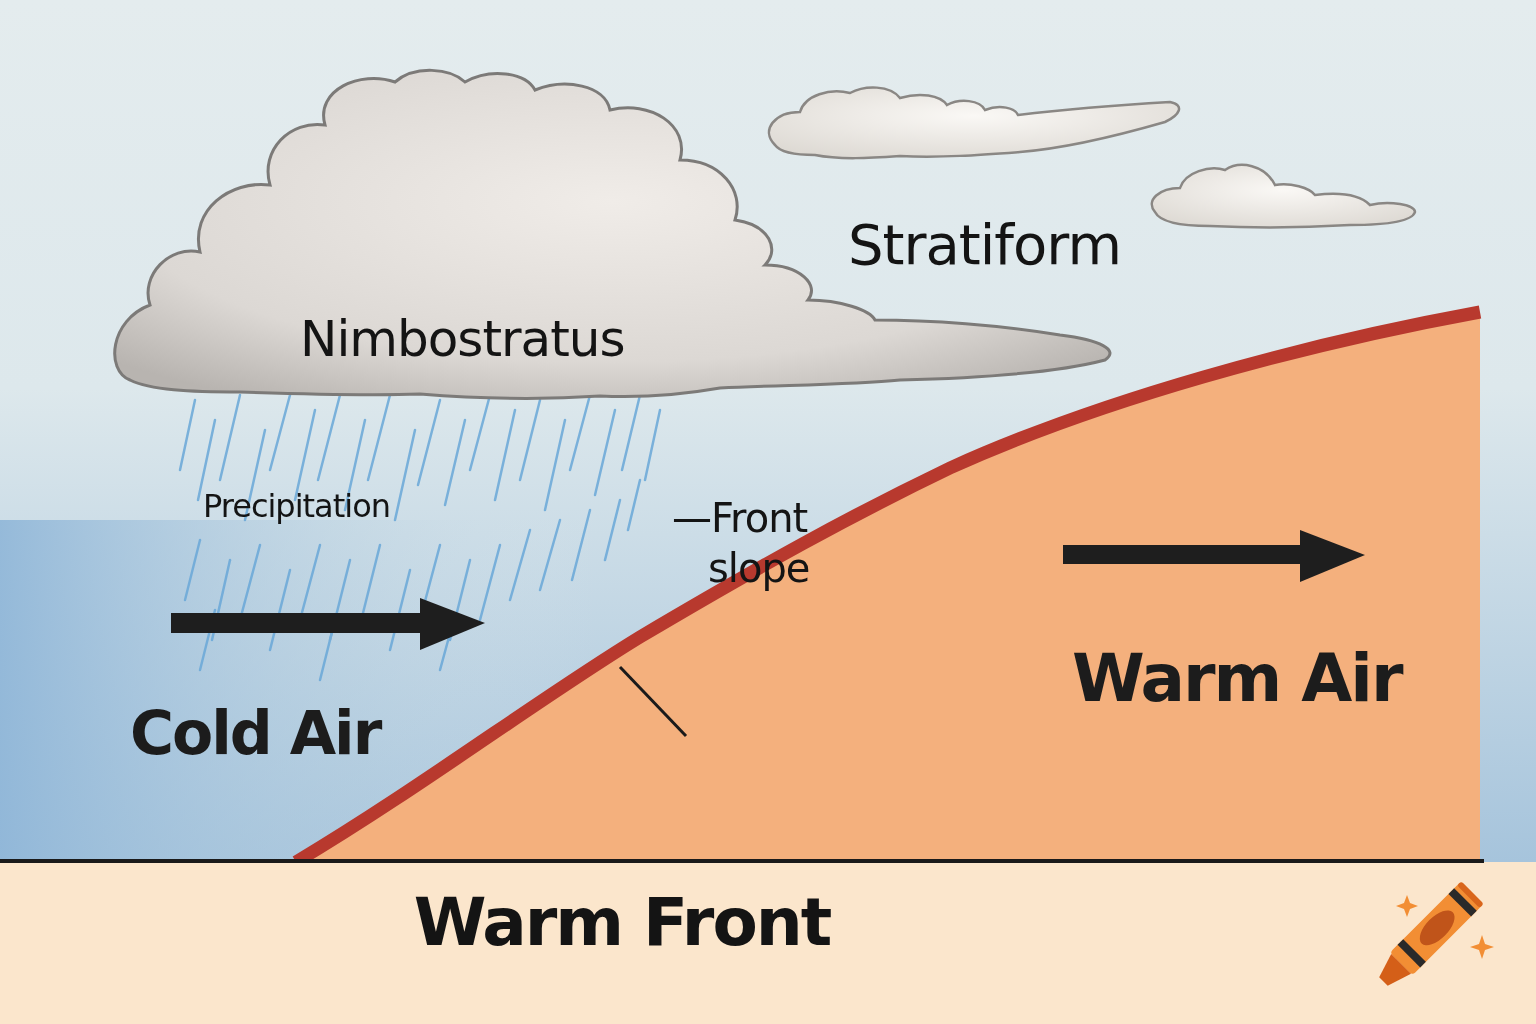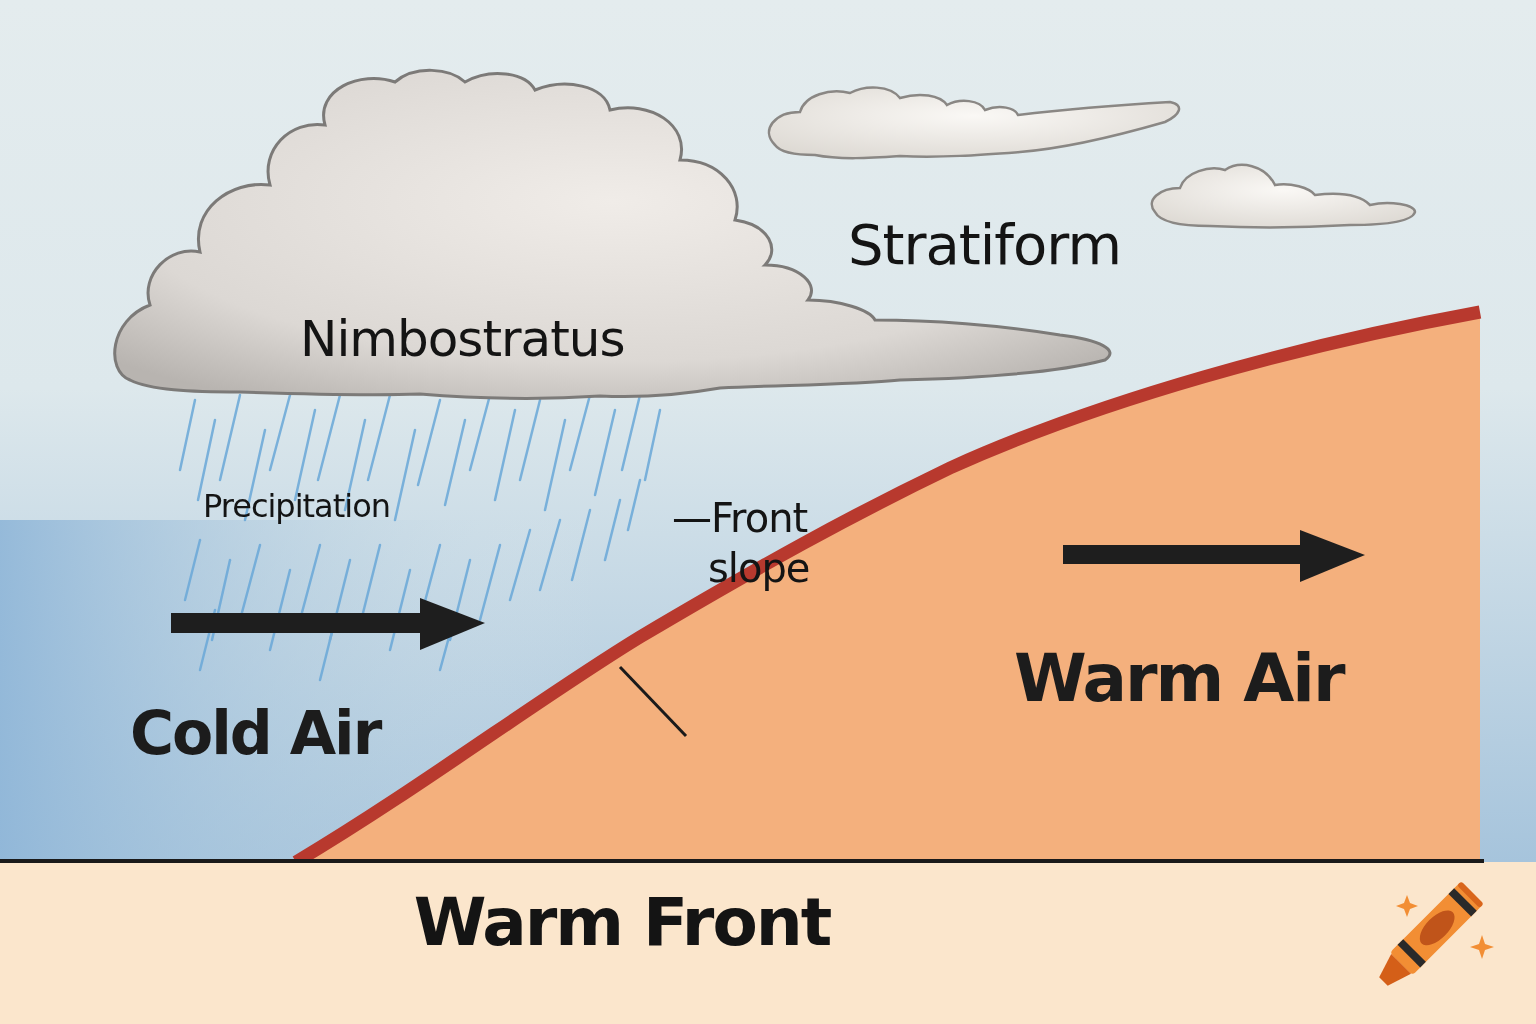--- a/index.html
+++ b/index.html
@@ -7,21 +7,21 @@
   #stage { position: absolute; left: 0; top: 0; width: 1536px; height: 1024px; }
   svg { position: absolute; left: 0; top: 0; }
   .label { position: absolute; color: #141414; white-space: nowrap; font-family: "DejaVu Sans", sans-serif; }
   .lbl-nimbo { left: 300px; top: 310px; font-size: 50px; letter-spacing: -1px; }
   .lbl-strat { left: 848px; top: 212px; font-size: 56px; letter-spacing: -1px; }
   .lbl-cirrus { left: 1210px; top: 260px; font-size: 46px; letter-spacing: -1px; }
   .lbl-precip { left: 203px; top: 487px; font-size: 32px; letter-spacing: -1px; }
   .lbl-fslope { left: 672px; top: 445px; font-size: 40px; line-height: 50px; letter-spacing: -1px; margin-top: 48px; }
   .lbl-frontal { left: 601px; top: 745px; font-size: 50px; letter-spacing: -1px; }
   .lbl-cold { left: 130px; top: 698px; font-size: 60px; font-weight: bold; letter-spacing: -2px; color: #1c1c1c; text-align: center; }
-  .lbl-warm { left: 1014px; top: 640px; font-size: 66px; font-weight: bold; letter-spacing: -2px; color: #1c1c1c; }
+  .lbl-warm { left: 1072px; top: 640px; font-size: 66px; font-weight: bold; letter-spacing: -2px; color: #1c1c1c; }
   .lbl-title { left: 0; width: 1244px; top: 884px; text-align: center; font-size: 66px; font-weight: bold; letter-spacing: -2px; color: #141414; }
 </style>
 </head>
 <body>
 
 <div id="stage">
   <svg width="1536" height="1024" viewBox="0 0 1536 1024">
     <defs>
       <linearGradient id="skyGrad" x1="0" y1="0" x2="0" y2="1">
         <stop offset="0" stop-color="#e4ecee"></stop>

